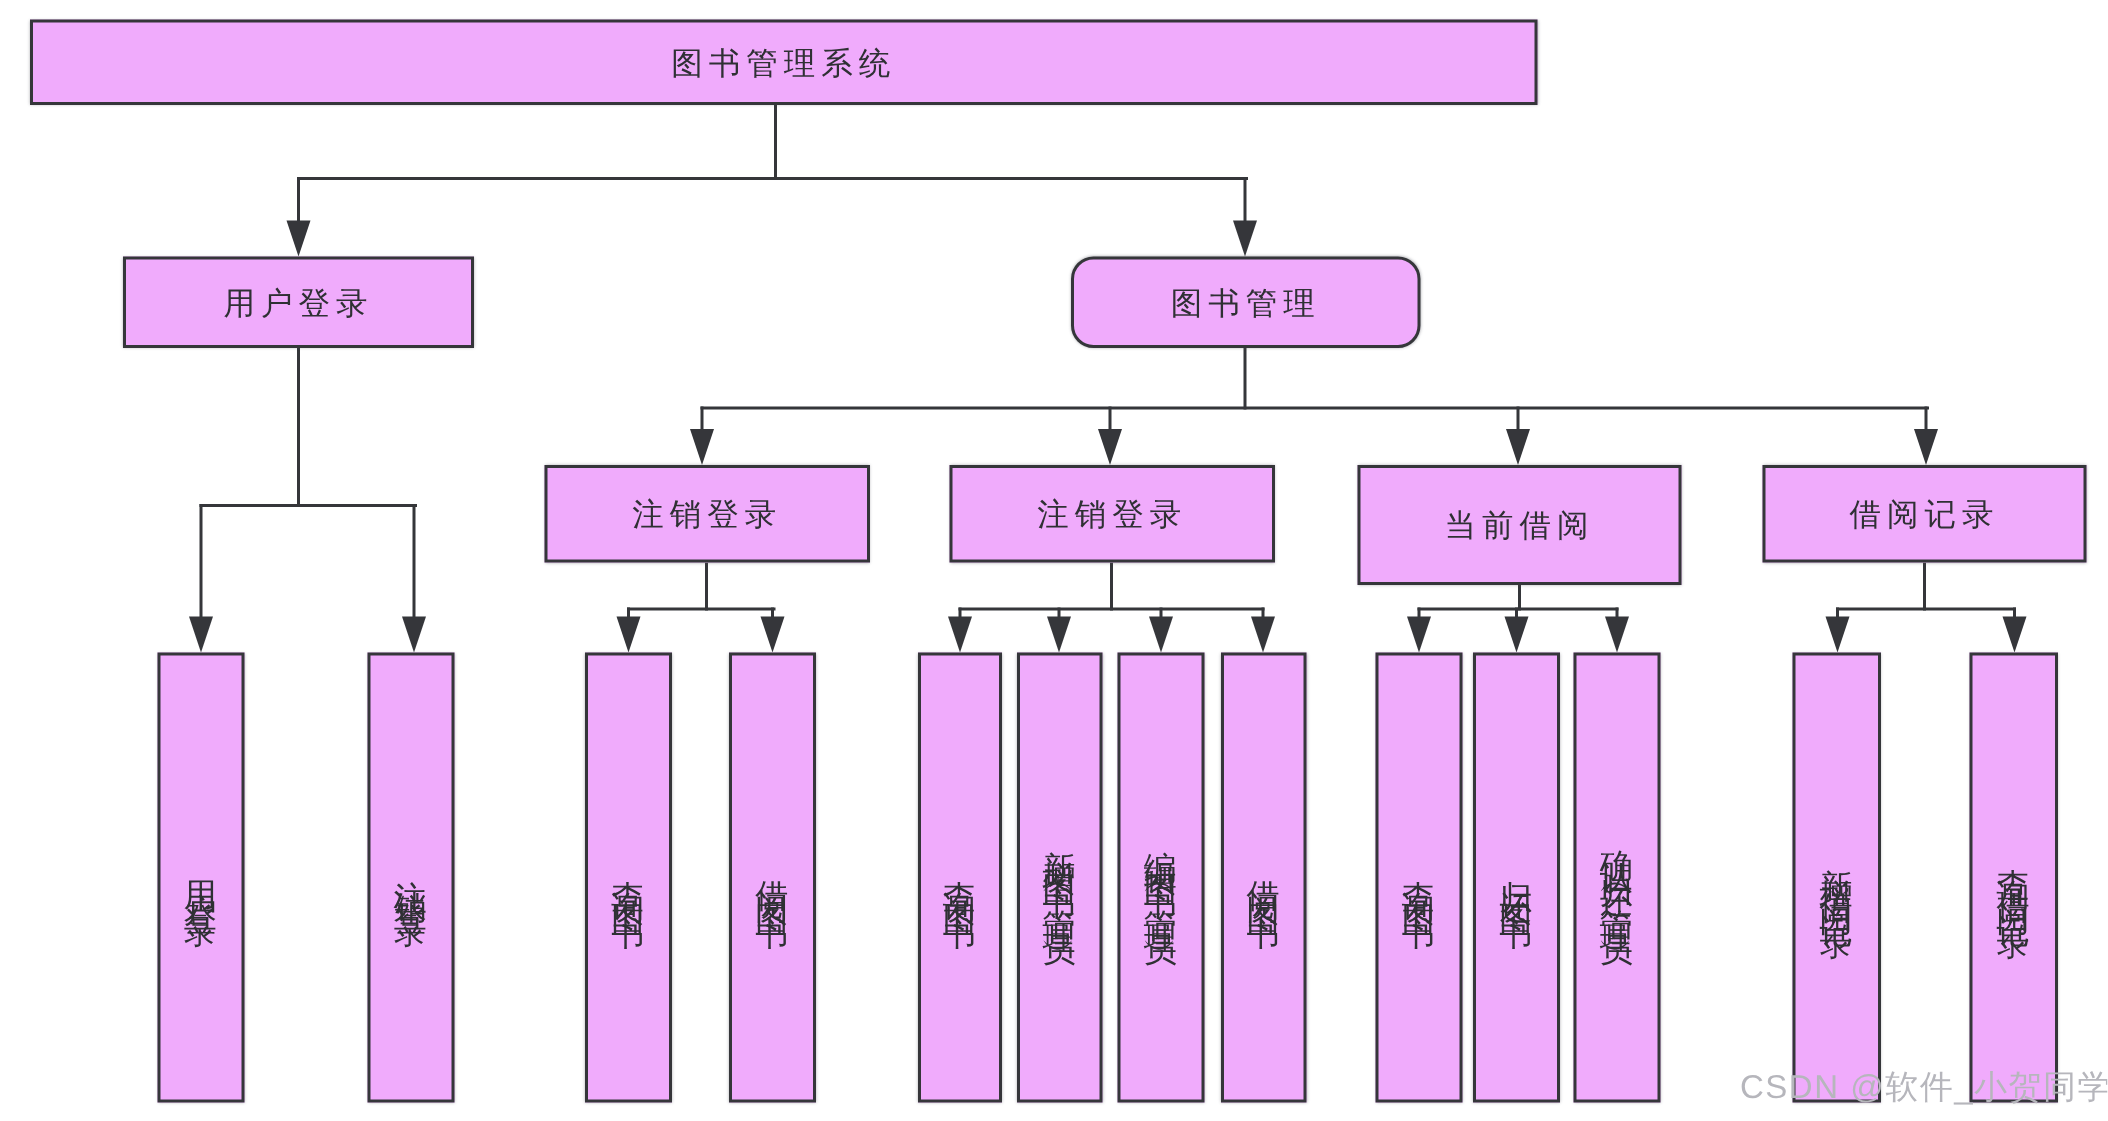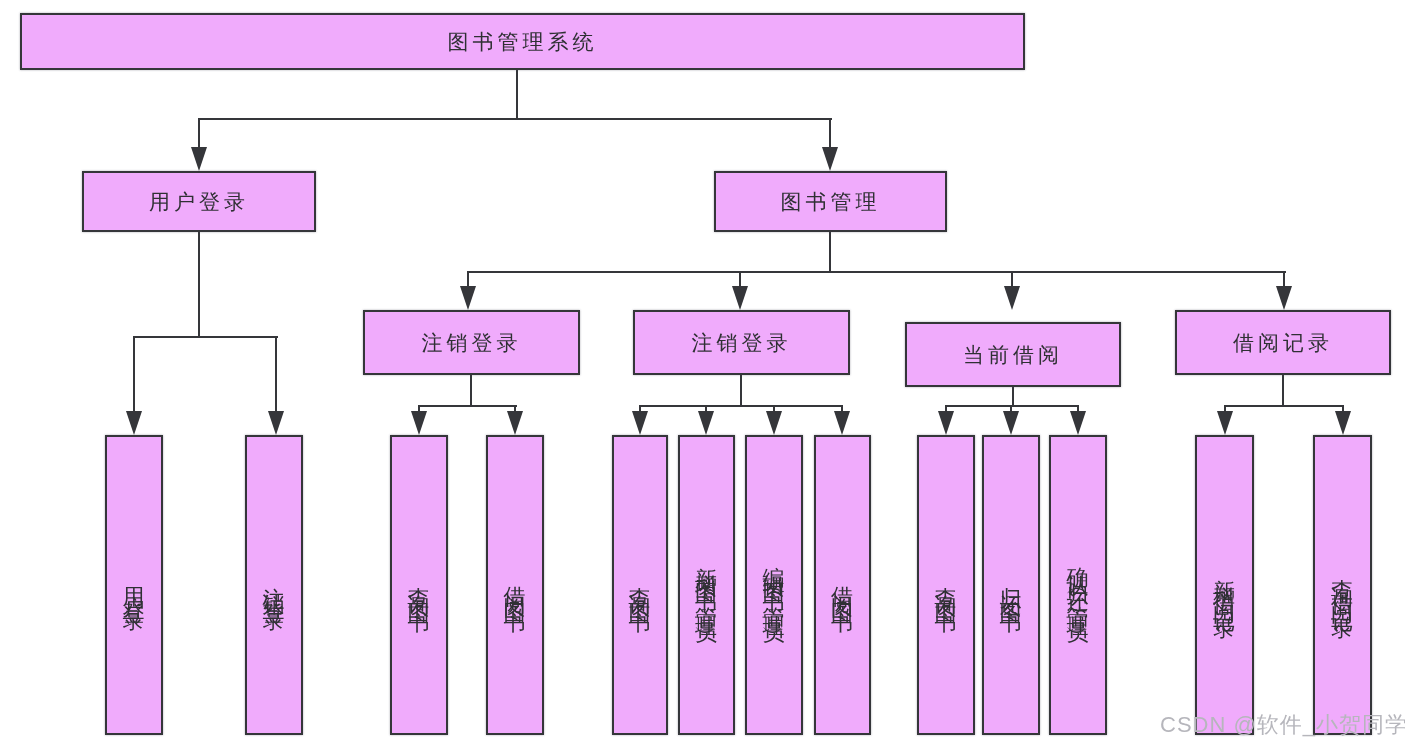--- a/index.html
+++ b/index.html
@@ -63,37 +63,37 @@
 <div class="canvas">
 
   <div class="box" style="left:20px;top:13px;width:1005px;height:57px;">图书管理系统</div>
 
   <div class="vline" style="left:516px;top:68px;height:51px;"></div>
   <div class="hline" style="left:198px;top:118px;width:634px;"></div>
   <div class="arrow" style="left:191px;top:118px;height:53px;"></div>
   <div class="arrow" style="left:822px;top:118px;height:53px;"></div>
 
   <div class="box" style="left:82px;top:171px;width:234px;height:61px;">用户登录</div>
-  <div class="box" style="left:714px;top:171px;width:233px;height:61px;">图书管理</div>
+  <div class="box" style="left:714px;top:171px;width:233px;height:61px;border-radius:15px;">图书管理</div>
 
   <div class="vline" style="left:198px;top:232px;height:105px;"></div>
   <div class="hline" style="left:133px;top:336px;width:145px;"></div>
   <div class="arrow" style="left:126px;top:336px;height:99px;"></div>
   <div class="arrow" style="left:268px;top:336px;height:99px;"></div>
 
   <div class="vline" style="left:829px;top:232px;height:41px;"></div>
   <div class="hline" style="left:467px;top:271px;width:819px;"></div>
   <div class="arrow" style="left:460px;top:271px;height:39px;"></div>
   <div class="arrow" style="left:732px;top:271px;height:39px;"></div>
   <div class="arrow" style="left:1004px;top:271px;height:39px;"></div>
   <div class="arrow" style="left:1276px;top:271px;height:39px;"></div>
 
   <div class="box" style="left:363px;top:310px;width:217px;height:65px;">注销登录</div>
   <div class="box" style="left:633px;top:310px;width:217px;height:65px;">注销登录</div>
-  <div class="box" style="left:905px;top:310px;width:216px;height:65px;margin-top:12px;">当前借阅</div>
+  <div class="box" style="left:905px;top:310px;width:216px;height:80px;">当前借阅</div>
   <div class="box" style="left:1175px;top:310px;width:216px;height:65px;">借阅记录</div>
 
   <div class="vline" style="left:470px;top:375px;height:32px;"></div>
   <div class="hline" style="left:418px;top:405px;width:99px;"></div>
   <div class="arrow" style="left:411px;top:405px;height:30px;"></div>
   <div class="arrow" style="left:507px;top:405px;height:30px;"></div>
 
   <div class="vline" style="left:740px;top:375px;height:32px;"></div>
   <div class="hline" style="left:639px;top:405px;width:204px;"></div>
   <div class="arrow" style="left:632px;top:405px;height:30px;"></div>

